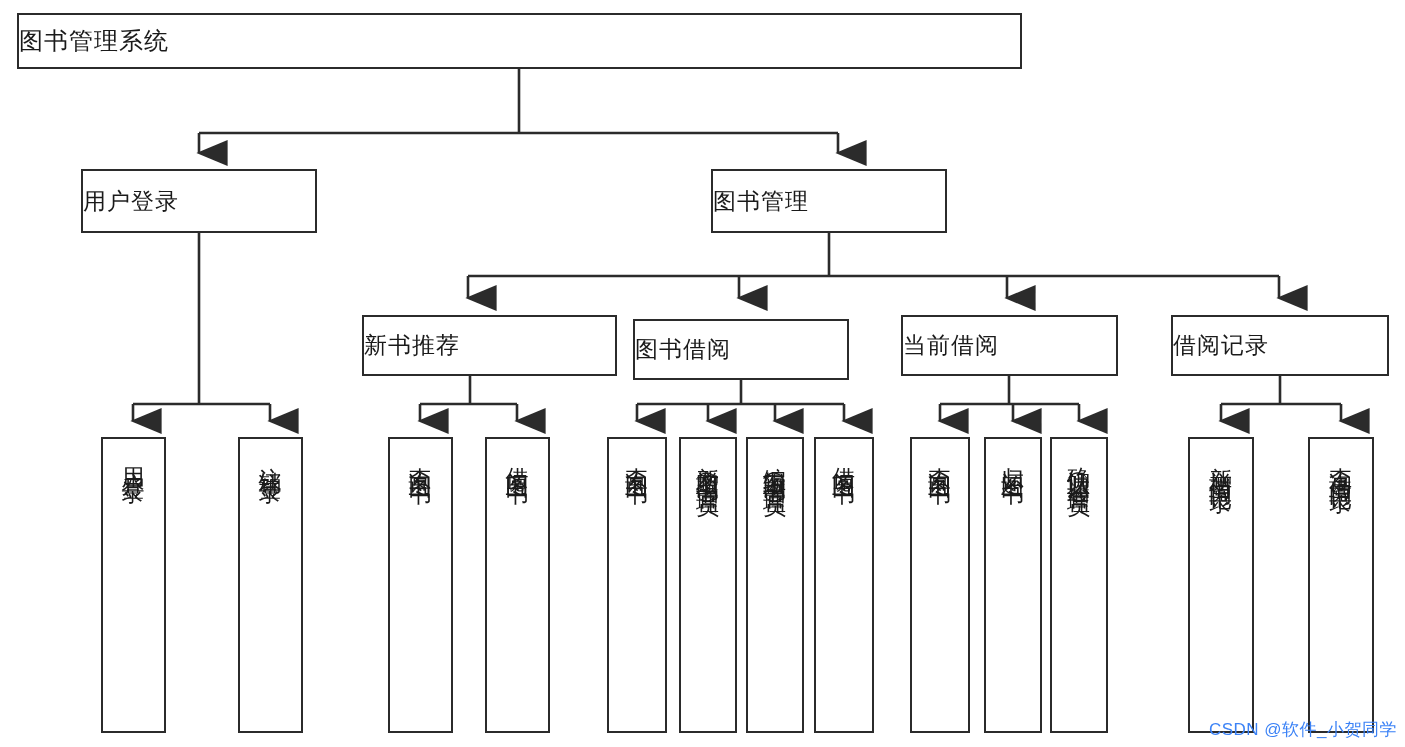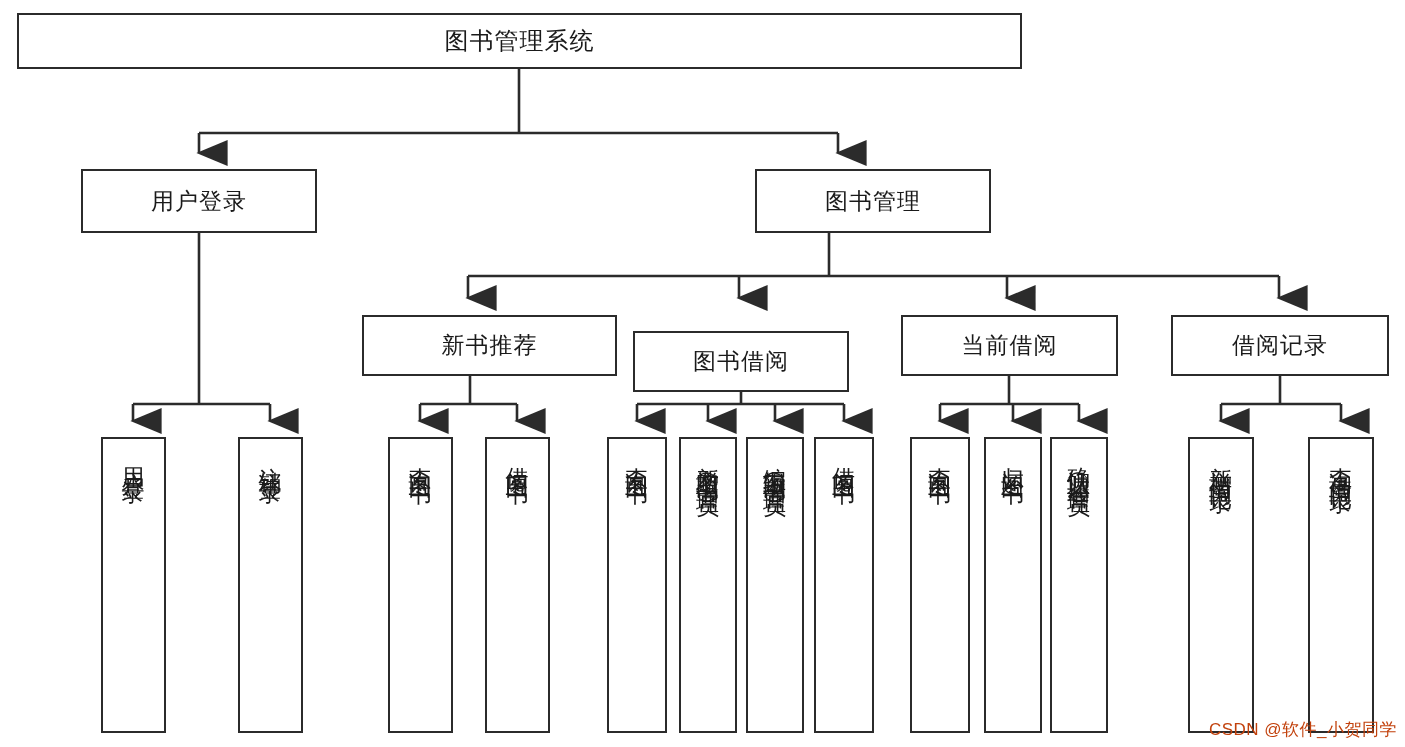--- a/index.html
+++ b/index.html
@@ -25,21 +25,21 @@
     height: 747px;
     pointer-events: none;
   }
   .node {
     position: absolute;
     box-sizing: border-box;
     border: 2.5px solid #2b2b2b;
     background: #ffffff;
     display: flex;
     align-items: center;
-    justify-content: center;
+    justify-content: flex-start;
     color: #1a1a1a;
   }
   .node.horiz {
     font-size: 23px;
     letter-spacing: 1px;
     line-height: 1.15;
   }
   .node.root {
     font-size: 24px;
   }
@@ -57,21 +57,21 @@
     white-space: nowrap;
   }
   .node.leaf.tall .vtext {
     letter-spacing: 4px;
   }
   .watermark {
     position: absolute;
     right: 8px;
     bottom: 6px;
     font-size: 17px;
-    color: #c2410c;
+    color: #3b82f6;
     letter-spacing: 0.5px;
     white-space: nowrap;
   }
 </style>
 </head>
 <body>
 
 <div id="canvas">
 
   <svg class="wires" viewBox="0 0 1405 747" xmlns="http://www.w3.org/2000/svg">
@@ -126,28 +126,28 @@
     </g>
   </svg>
 
   <div class="node horiz root" style="left:17px; top:13px; width:1005px; height:56px;">
     <span>图书管理系统</span>
   </div>
 
   <div class="node horiz" style="left:81px; top:169px; width:236px; height:64px;">
     <span>用户登录</span>
   </div>
-  <div class="node horiz" style="left:711px; top:169px; width:236px; height:64px;margin-left:44px;">
+  <div class="node horiz" style="left:711px; top:169px; width:236px; height:64px;">
     <span>图书管理</span>
   </div>
 
   <div class="node horiz" style="left:362px; top:315px; width:255px; height:61px;">
     <span>新书推荐</span>
   </div>
-  <div class="node horiz" style="left:633px; top:331px; width:216px; height:61px;">
+  <div class="node horiz" style="left:633px; top:319px; width:216px; height:61px;">
     <span>图书借阅</span>
   </div>
   <div class="node horiz" style="left:1171px; top:315px; width:218px; height:61px;">
     <span>借阅记录</span>
   </div>
   <div class="node horiz" style="left:901px; top:315px; width:217px; height:61px;">
     <span>当前借阅</span>
   </div>
 
   <div class="node leaf" style="left:101px; top:437px; width:65px; height:296px;">

